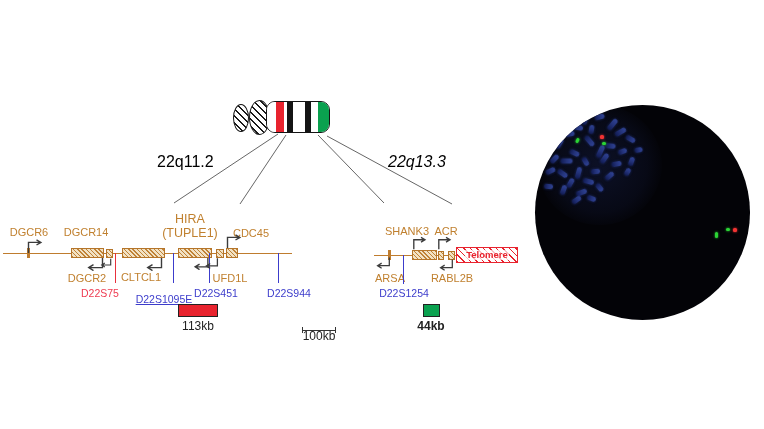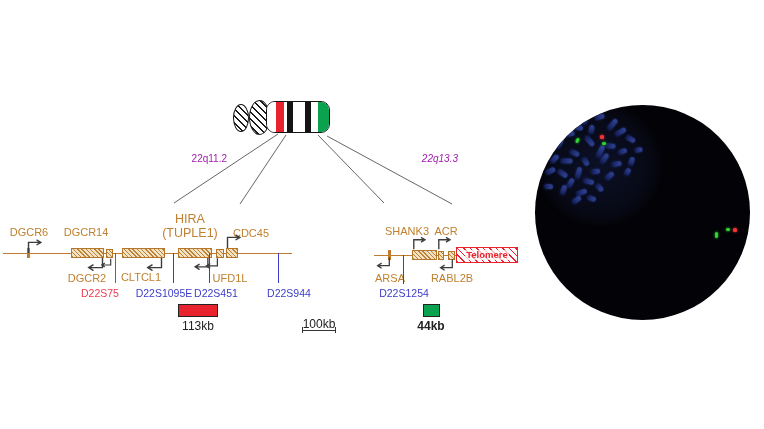--- a/index.html
+++ b/index.html
@@ -19,21 +19,21 @@
   .tick{position:absolute;width:3.2px;background:#bf7c2e;}
   .gbox{position:absolute;height:9.6px;border:1.2px solid #b5752a;box-sizing:border-box;
         background:repeating-linear-gradient(45deg,#c08236 0,#c08236 1px,#f2e2c4 1px,#f2e2c4 3px);}
   .glabel{position:absolute;color:#c0802f;font-size:11px;text-align:center;white-space:nowrap;line-height:12px;}
   .glabel.big{font-size:12.5px;line-height:13px;}
   .mline{position:absolute;width:1.4px;height:30px;background:#3c3ccb;}
   .mline.red{background:#e8303c;}
   .mlabel{position:absolute;color:#3c3ccb;font-size:10.5px;text-align:center;white-space:nowrap;}
   .mlabel.red{color:#ee3a50;}
   .kb{position:absolute;color:#222;font-size:12px;text-align:center;white-space:nowrap;}
-  .qlabel{position:absolute;color:#a21caf;font-size:10px;text-align:right;white-space:nowrap;}
+  .qlabel{position:absolute;color:#000000;font-size:16px;text-align:left;white-space:nowrap;}
   .arrow{position:absolute;}
   .arrow svg{display:block;}
 
   
   #telomere{position:absolute;left:456px;top:247px;width:62px;height:16px;box-sizing:border-box;
             border:1.8px solid #e8232e;display:flex;align-items:center;justify-content:center;
             background:repeating-linear-gradient(45deg,#e8232e 0,#e8232e 1.3px,#ffffff 1.3px,#ffffff 4.6px);}
   #telomere span{background:rgba(255,255,255,0.72);color:#e8232e;font-size:9.5px;font-weight:700;
                  padding:0 1px;line-height:10px;}
 
@@ -101,21 +101,21 @@
   <div class="glabel" style="left:59px;top:272px;width:56px;">DGCR2</div>
   <div class="glabel" style="left:111px;top:271px;width:60px;">CLTCL1</div>
   <div class="glabel" style="left:202px;top:272px;width:56px;">UFD1L</div>
 
   <div class="mline red" style="left:114.5px;top:253px;"></div>
   <div class="mline" style="left:172.5px;top:253px;"></div>
   <div class="mline" style="left:208.5px;top:253px;"></div>
   <div class="mline" style="left:277.5px;top:253px;"></div>
 
   <div class="mlabel red" style="left:70px;top:287px;width:60px;">D22S75</div>
-  <div class="mlabel" style="left:128px;top:287px;width:72px;">D22S1095E</div>
+  <div class="mlabel" style="left:128px;top:293px;width:72px;text-decoration:underline;">D22S1095E</div>
   <div class="mlabel" style="left:186px;top:286.5px;width:60px;">D22S451</div>
   <div class="mlabel" style="left:259px;top:286.5px;width:60px;">D22S944</div>
 
   <div class="arrow" style="left:26px;top:239px;">
     <svg width="21" height="14" viewBox="0 0 20 14">
         <path d="M2 14 V3.4 H13.6 M10 0.8 L14.4 3.4 L10 6" fill="none" stroke="#3c3c3c" stroke-width="1.4"></path>
       </svg>
     </div>
   <div class="arrow" style="left:225px;top:234px;">
     <svg width="21" height="14" viewBox="0 0 20 14">
@@ -143,21 +143,21 @@
       </svg>
     </div>
   <div class="arrow" style="left:203px;top:258px;">
     <svg width="16" height="11" viewBox="0 0 20 13">
         <path d="M18 0 V9.6 H5.4 M9 6.6 L4.2 9.6 L9 12.6" fill="none" stroke="#3c3c3c" stroke-width="1.6"></path>
       </svg>
     </div>
 
   <div id="probe-red" class="probe"></div>
   <div class="kb" style="left:177px;top:319px;width:42px;">113kb</div>
-  <div class="kb" style="left:294px;top:317px;width:50px;text-align:center;">100kb</div>
+  <div class="kb" style="left:294px;top:329px;width:50px;text-align:center;">100kb</div>
   <div class="sbar" style="left:302px;top:330px;width:34px;height:1.2px;"></div>
   <div class="sbar" style="left:302px;top:327px;width:1.2px;height:6px;"></div>
   <div class="sbar" style="left:334.8px;top:327px;width:1.2px;height:6px;"></div>
 
   <div class="mapline" style="left:374px;top:254.5px;width:83px;"></div>
   <div class="tick" style="left:388px;top:250px;height:10px;"></div>
   <div class="gbox" style="left:412px;top:250px;width:25px;"></div>
   <div class="gbox" style="left:437.5px;top:250.5px;width:6px;height:9px;"></div>
   <div class="gbox" style="left:448px;top:250.5px;width:7px;height:9px;"></div>
 

